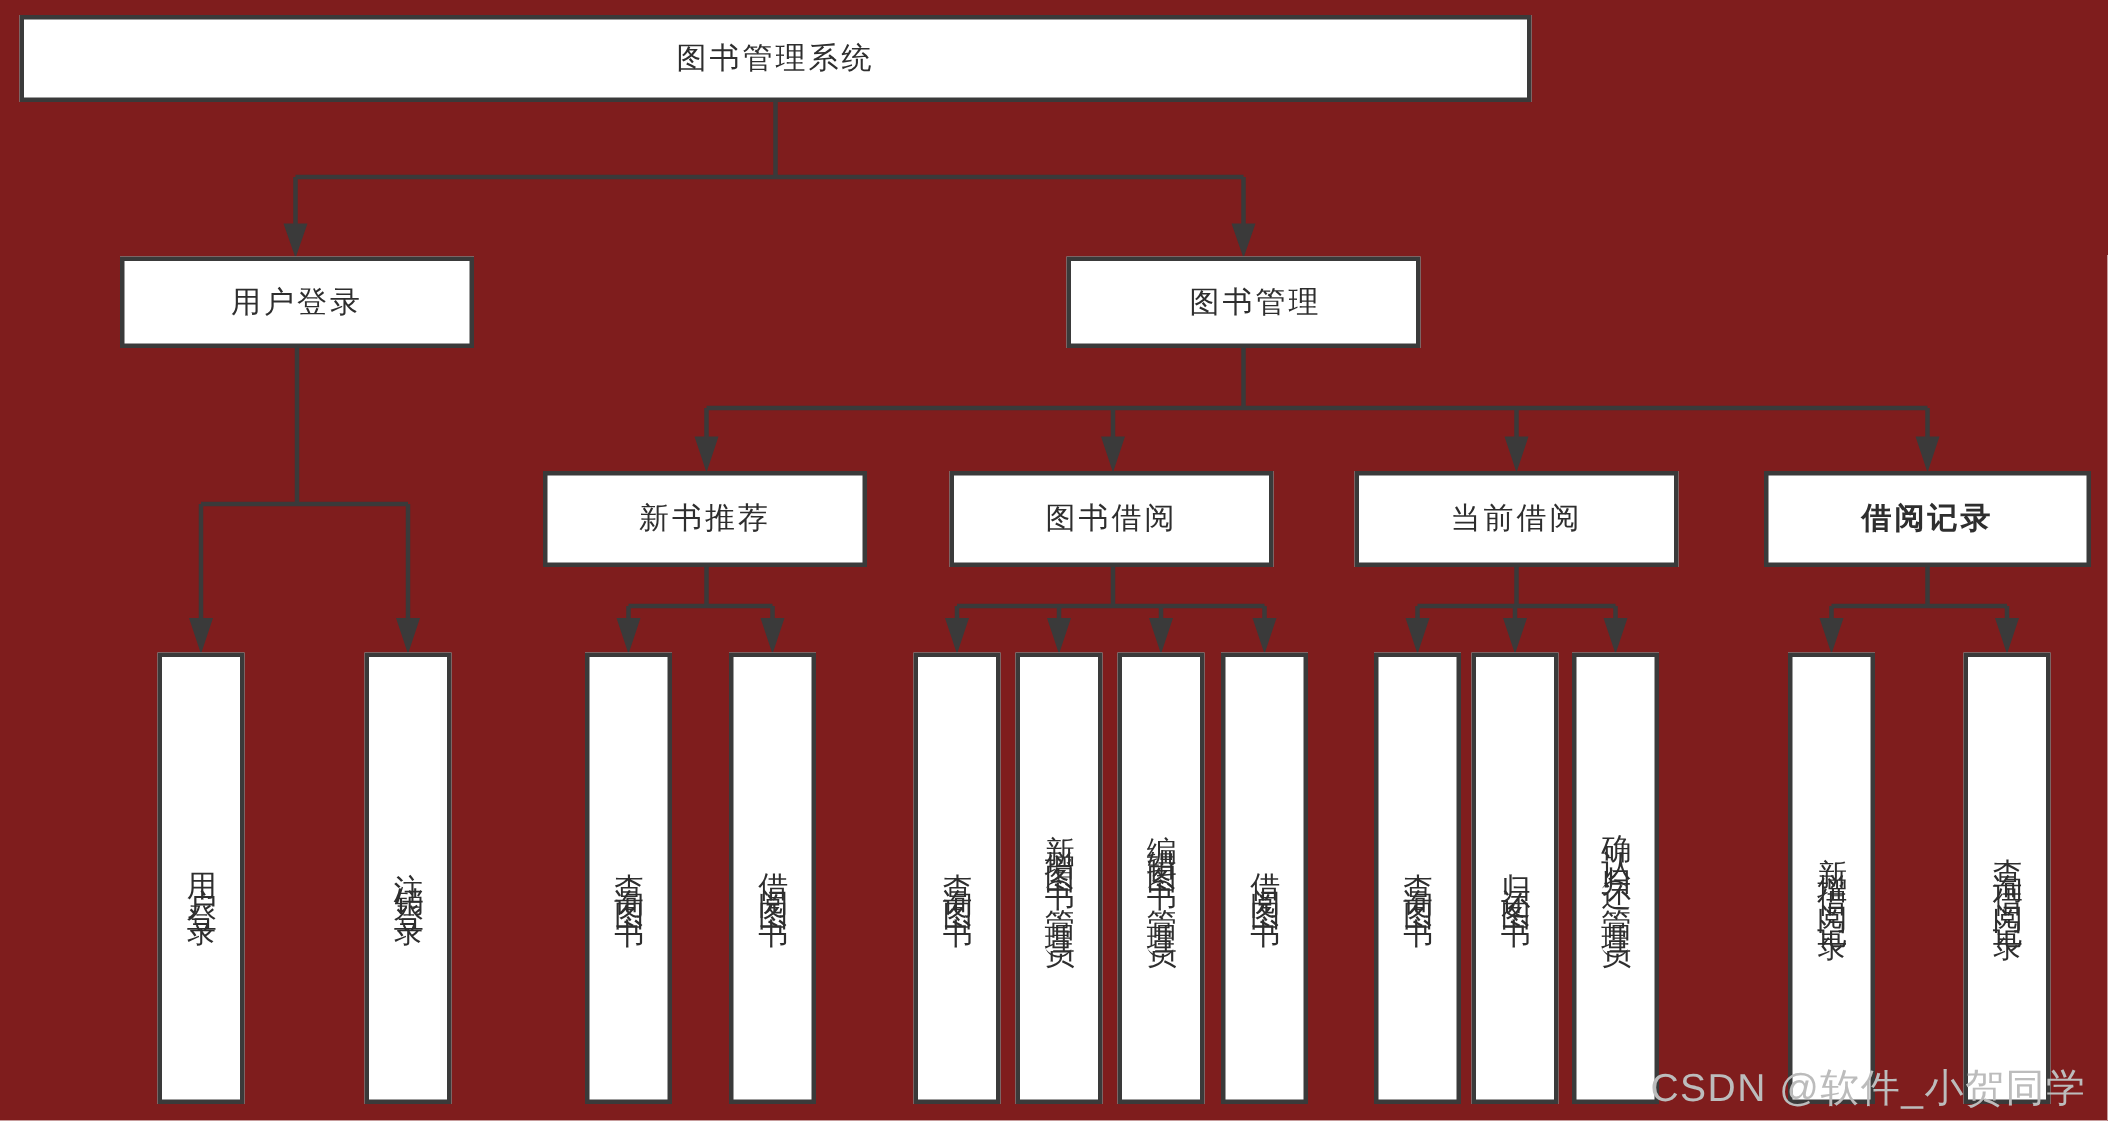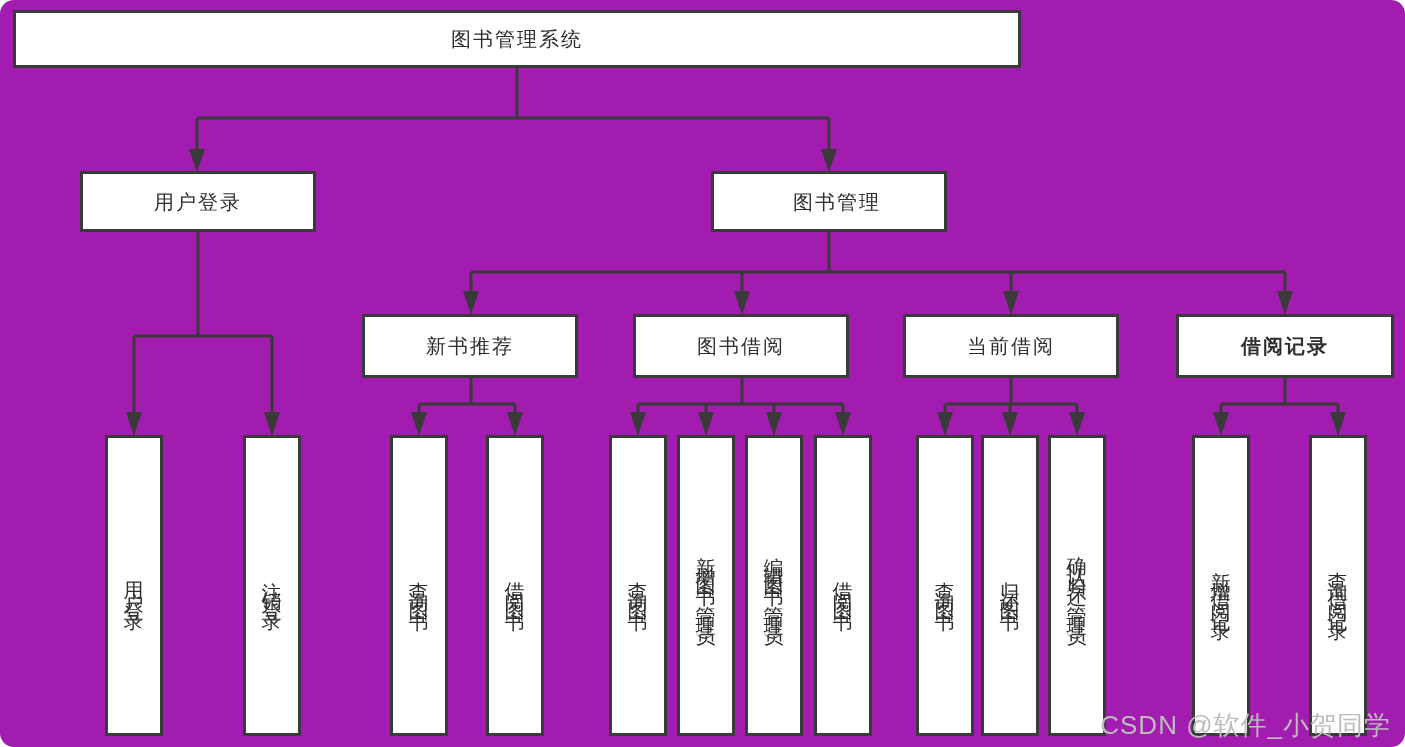--- a/index.html
+++ b/index.html
@@ -1,23 +1,22 @@
 <!DOCTYPE html>
 <html><head>
 <meta charset="utf-8">
 <style>
   html, body { margin: 0; padding: 0; background: #ffffff; }
   .canvas {
     position: relative;
     width: 1405px;
     height: 747px;
-    background: #a21caf;
+    background: #7f1d1d;
     font-family: "Liberation Sans", sans-serif;
     overflow: hidden;
-    border-radius: 14px;
   }
   .connectors {
     position: absolute;
     left: 0; top: 0;
     width: 1405px; height: 747px;
   }
   .box {
     position: absolute;
     box-sizing: border-box;
     background: #ffffff;

